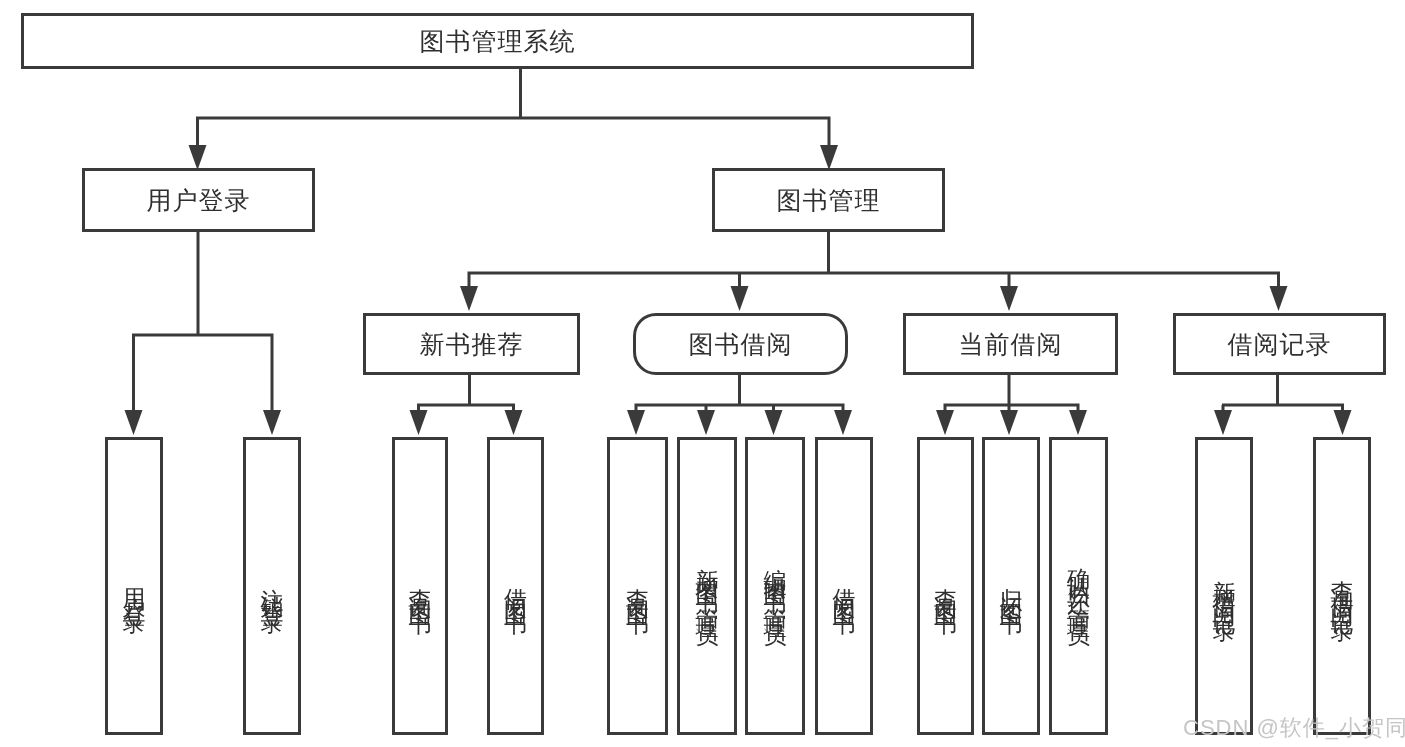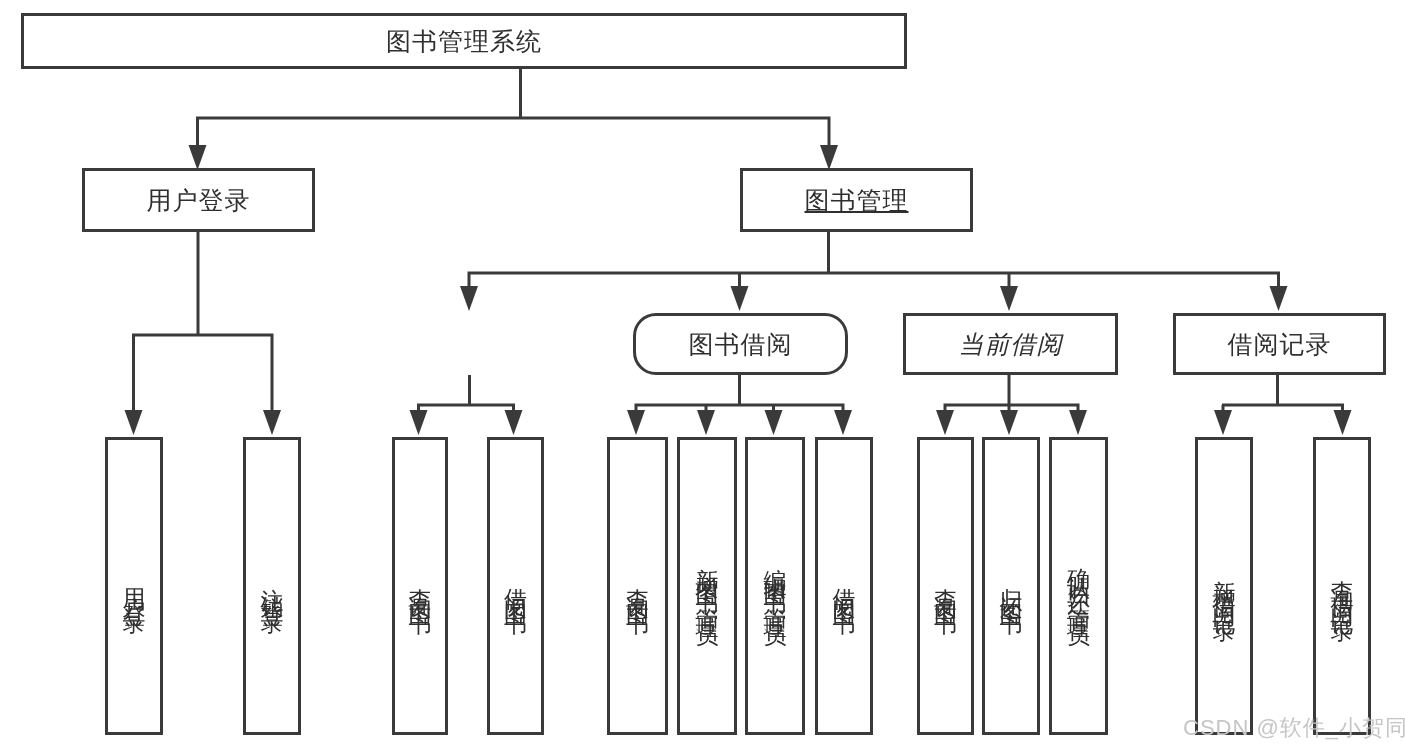--- a/index.html
+++ b/index.html
@@ -41,26 +41,26 @@
     font-size: 23px;
     line-height: 1;
   }
   .node-v .v-label {
     writing-mode: vertical-rl;
     text-orientation: mixed;
     letter-spacing: 8px;
     white-space: nowrap;
   }
   
-  .root-box   { left: 21px;   top: 13px;  width: 886px; height: 56px; }
+  .root-box   { left: 21px;   top: 13px;  width: 953px; height: 56px; }
   .l2-login   { left: 82px;   top: 168px; width: 233px;  height: 64px; }
-  .l2-mgmt    { left: 740px;  top: 168px; width: 233px;  height: 64px; text-decoration: underline; }
+  .l2-mgmt    { left: 712px;  top: 168px; width: 233px;  height: 64px; }
   .l3-recom   { left: 363px;  top: 313px; width: 217px;  height: 62px; }
   .l3-borrow  { left: 633px;  top: 313px; width: 215px;  height: 62px; border-radius: 23px; }
-  .l3-current { left: 903px;  top: 313px; width: 215px;  height: 62px; font-style: italic; }
+  .l3-current { left: 903px;  top: 313px; width: 215px;  height: 62px; }
   .l3-record  { left: 1173px; top: 313px; width: 213px;  height: 62px; }
   
   .leaf { top: 437px; height: 298px; }
   .leaf-1  { left: 105px;  width: 58px; }
   .leaf-2  { left: 243px;  width: 58px; }
   .leaf-3  { left: 392px;  width: 56px; }
   .leaf-4  { left: 487px;  width: 57px; }
   .leaf-5  { left: 607px;  width: 61px; }
   .leaf-6  { left: 677px;  width: 60px; }
   .leaf-7  { left: 745px;  width: 60px; }
@@ -125,20 +125,23 @@
     <span>图书管理系统</span>
   </div>
 
   <div class="node node-h l2-login">
     <span>用户登录</span>
   </div>
   <div class="node node-h l2-mgmt">
     <span>图书管理</span>
   </div>
 
+  <div class="node node-h l3-recom">
+    <span>新书推荐</span>
+  </div>
   <div class="node node-h l3-borrow">
     <span>图书借阅</span>
   </div>
   <div class="node node-h l3-current">
     <span>当前借阅</span>
   </div>
   <div class="node node-h l3-record">
     <span>借阅记录</span>
   </div>
 

